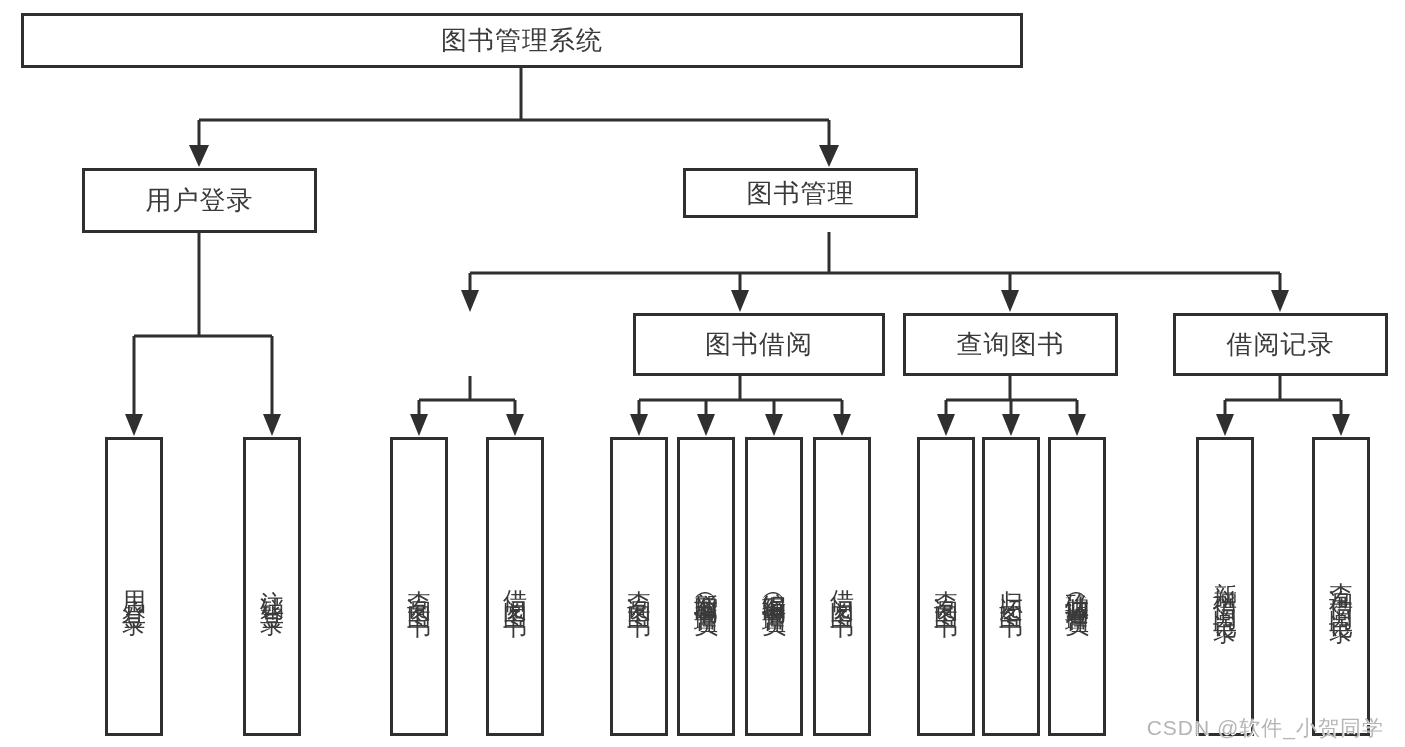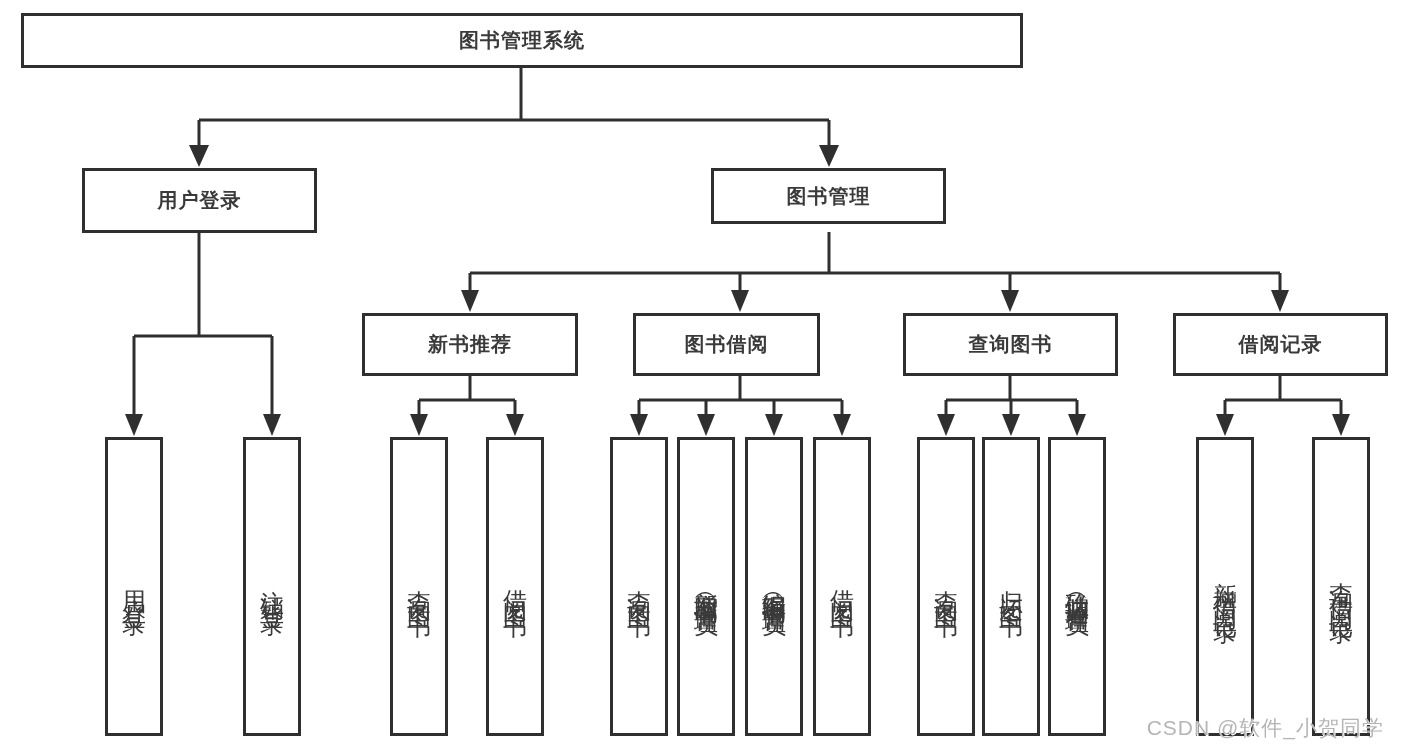--- a/index.html
+++ b/index.html
@@ -24,24 +24,23 @@
   .node{
     position:absolute;
     box-sizing:border-box;
     border:3px solid var(--line);
     background:#fff;
     display:flex;align-items:center;justify-content:center;
     z-index:2;
     color:var(--text);
   }
   .node.h span{
-    font-size:20px;
+    font-size:26px;
     letter-spacing:1px;
     white-space:nowrap;
-    font-weight:bold;
   }
   .node.v span{
     writing-mode:vertical-rl;
     text-orientation:mixed;
     font-size:24px;
     line-height:1;
     white-space:nowrap;
   }
   #watermark{
     position:absolute;
@@ -135,28 +134,25 @@
     </g>
   </svg>
 
   <div class="node h" style="left:21px;top:13px;width:1002px;height:55px">
     <span>图书管理系统</span>
   </div>
 
   <div class="node h" style="left:82px;top:168px;width:235px;height:65px">
     <span>用户登录</span>
   </div>
-  <div class="node h" style="left:711px;top:168px;width:235px;height:56px">
+  <div class="node h" style="left:683px;top:168px;width:235px;height:50px">
     <span>图书管理</span>
   </div>
 
-  <div class="node h" style="left:362px;top:313px;width:216px;height:63px">
-    <span>新书推荐</span>
-  </div>
-  <div class="node h" style="left:633px;top:313px;width:187px;height:63px">
+  <div class="node h" style="left:633px;top:313px;width:252px;height:63px">
     <span>图书借阅</span>
   </div>
   <div class="node h" style="left:903px;top:313px;width:215px;height:63px">
     <span>查询图书</span>
   </div>
   <div class="node h" style="left:1173px;top:313px;width:215px;height:63px">
     <span>借阅记录</span>
   </div>
 
   <div class="node v" style="left:105px;top:437px;width:58px;height:299px">

